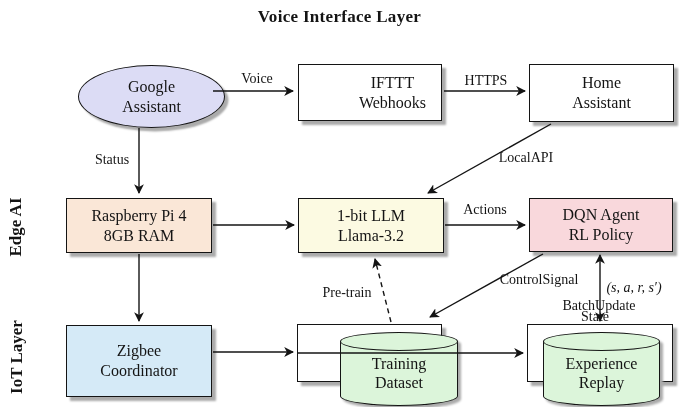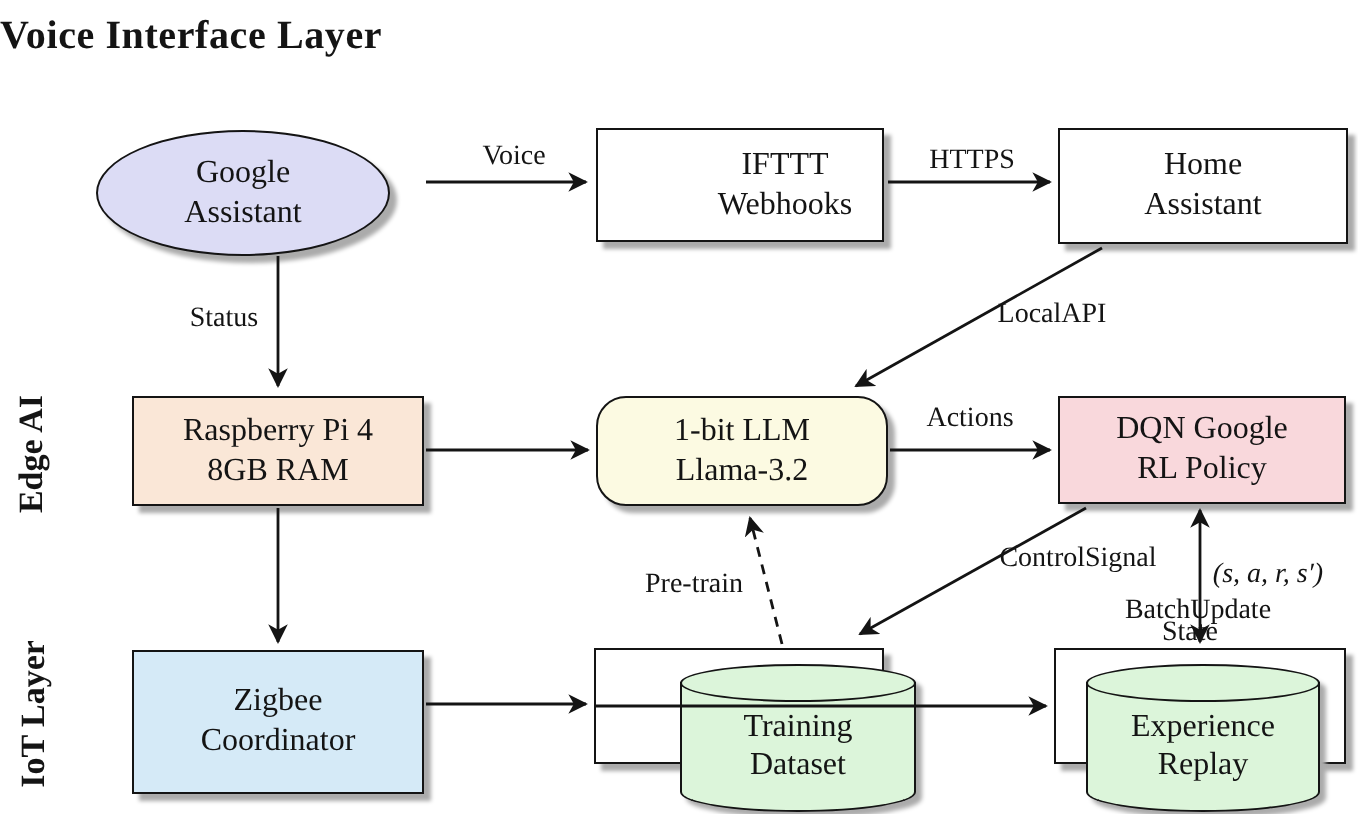--- a/index.html
+++ b/index.html
@@ -1,37 +1,37 @@
 <!DOCTYPE html>
 <html><head>
 <meta charset="utf-8">
 <style>
   html,body{margin:0;padding:0;background:#ffffff;}
   #canvas{
     position:relative;width:679px;height:407px;background:#ffffff;overflow:hidden;
     font-family:"Liberation Serif","DejaVu Serif",serif;color:#141414;
   }
   
-  #title{position:absolute;top:7px;left:0;width:100%;text-align:left;
-         font-size:20px;font-weight:bold;letter-spacing:.3px;}
+  #title{position:absolute;top:7px;left:0;width:100%;text-align:center;
+         font-size:17px;font-weight:bold;letter-spacing:.3px;}
   .side-label{position:absolute;text-align:center;font-weight:bold;font-size:17px;
               transform:rotate(-90deg);white-space:nowrap;}
   #lbl-edge-ai{left:-24px;top:217px;width:80px;}
   #lbl-iot-layer{left:-38px;top:347px;width:110px;}
   
   .node{position:absolute;display:flex;flex-direction:column;justify-content:center;
         align-items:center;box-sizing:border-box;border:1.5px solid #141414;
         font-size:16px;line-height:20px;text-align:center;
         box-shadow:3.5px 3.5px 2px #ababab;z-index:1;}
   .ellipse{border-radius:50%;}
-  #n-google{left:48px;top:65px;width:147px;height:63px;background:#dcdcf5;}
+  #n-google{left:78px;top:65px;width:147px;height:63px;background:#dcdcf5;}
   #n-ifttt{left:298px;top:64px;width:144px;height:57px;background:#ffffff;padding-left:45px;}
   #n-home{left:529px;top:64px;width:145px;height:58px;background:#ffffff;}
   #n-rasp{left:66px;top:198px;width:146px;height:55px;background:#fae7d7;}
-  #n-llm{left:298px;top:198px;width:146px;height:55px;background:#fcfae2;border-radius:15px;}
+  #n-llm{left:298px;top:198px;width:146px;height:55px;background:#fcfae2;}
   #n-dqn{left:529px;top:198px;width:144px;height:54px;background:#f9d8dc;}
   #n-zigbee{left:66px;top:325px;width:146px;height:72px;background:#d5eaf7;}
   .backrect{position:absolute;box-sizing:border-box;border:1.5px solid #141414;
             background:#ffffff;box-shadow:3.5px 3.5px 2px #ababab;z-index:1;}
   #r-training{left:297px;top:324px;width:145px;height:58px;}
   #r-exp{left:527px;top:324px;width:146px;height:58px;}
   
   .cylinder{position:absolute;z-index:2;filter:drop-shadow(3px 3px 1px #ababab);}
   #n-training{left:340px;top:332px;width:118px;height:74px;}
   #n-exp{left:543px;top:332px;width:117px;height:74px;}
@@ -86,21 +86,21 @@
   </div>
   <div id="n-rasp" class="node">
     <span>Raspberry Pi 4</span>
     <span>8GB RAM</span>
   </div>
   <div id="n-llm" class="node">
     <span>1-bit LLM</span>
     <span>Llama-3.2</span>
   </div>
   <div id="n-dqn" class="node">
-    <span>DQN Google</span>
+    <span>DQN Agent</span>
     <span>RL Policy</span>
   </div>
   <div id="n-zigbee" class="node">
     <span>Zigbee</span>
     <span>Coordinator</span>
   </div>
 
   <div id="r-training" class="backrect"></div>
   <div id="r-exp" class="backrect"></div>
 

